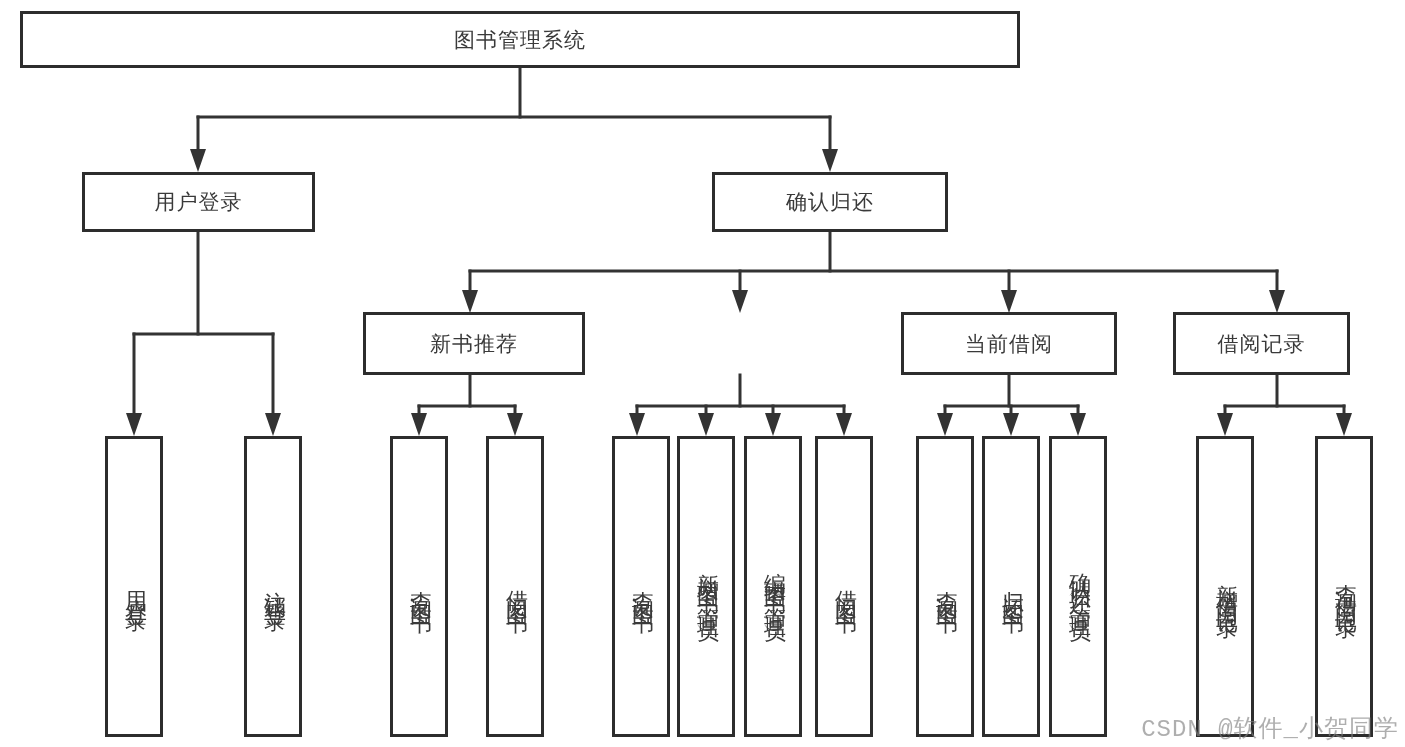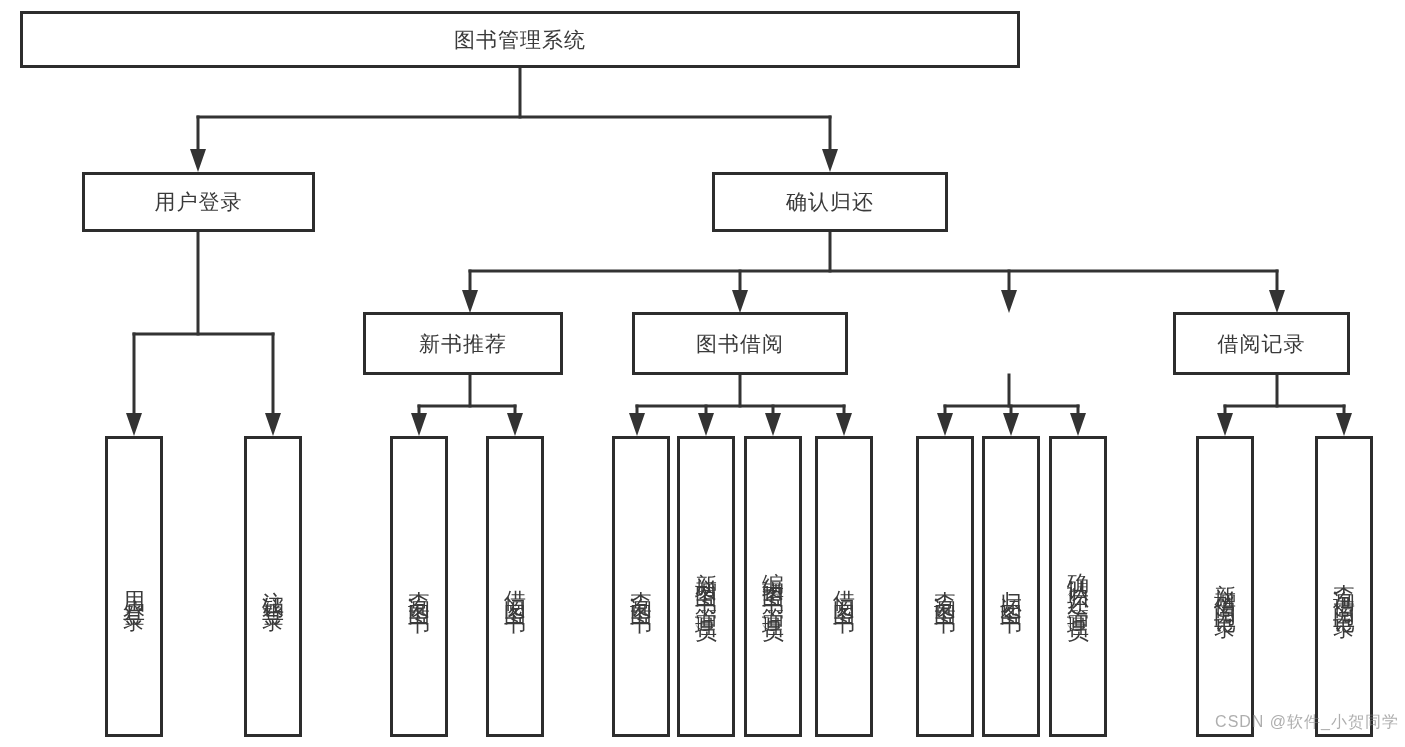--- a/index.html
+++ b/index.html
@@ -7,21 +7,21 @@
     --line: #333333;
     --text: #3a3a3a;
     --bg: #ffffff;
   }
   html, body { margin: 0; padding: 0; background: #fff; }
   .canvas {
     position: relative;
     width: 1405px;
     height: 747px;
     background: var(--bg);
-    font-family: Liberation Sans, sans-serif;
+    font-family: Liberation Mono, monospace;
     overflow: hidden;
   }
   svg.connectors {
     position: absolute;
     left: 0; top: 0;
     width: 1405px; height: 747px;
     z-index: 1;
   }
   .cline { stroke: var(--line); stroke-width: 3; fill: none; stroke-linecap: square; }
   .arrow { fill: var(--line); stroke: none; }
@@ -57,21 +57,21 @@
     font-size: 22px;
     letter-spacing: 7px;
     line-height: 1;
     color: var(--text);
     white-space: nowrap;
   }
   .watermark {
     position: absolute;
     right: 6px;
     top: 712px;
-    font-size: 16px;
+    font-size: 24px;
     letter-spacing: 1px;
     color: rgba(130, 130, 130, 0.65);
     z-index: 5;
     pointer-events: none;
   }
 </style>
 </head>
 <body>
 
 <div class="canvas">
@@ -156,25 +156,25 @@
     <span>图书管理系统</span>
   </div>
 
   <div class="node" style="left:82px;top:172px;width:233px;height:60px">
     <span>用户登录</span>
   </div>
   <div class="node" style="left:712px;top:172px;width:236px;height:60px">
     <span>确认归还</span>
   </div>
 
-  <div class="node" style="left:363px;top:312px;width:200px;height:63px">
+  <div class="node" style="left:363px;top:312px;width:222px;height:63px">
     <span>新书推荐</span>
   </div>
-  <div class="node" style="left:632px;top:312px;width:216px;height:63px">
-    <span>图书借阅</span>
+  <div class="node" style="left:901px;top:312px;width:216px;height:63px">
+    <span>当前借阅</span>
   </div>
   <div class="node" style="left:1173px;top:312px;width:177px;height:63px">
     <span>借阅记录</span>
   </div>
 
   <div class="leaf" style="left:105px">
     <span class="vtext">用户登录</span>
   </div>
   <div class="leaf" style="left:244px">
     <span class="vtext">注销登录</span>

